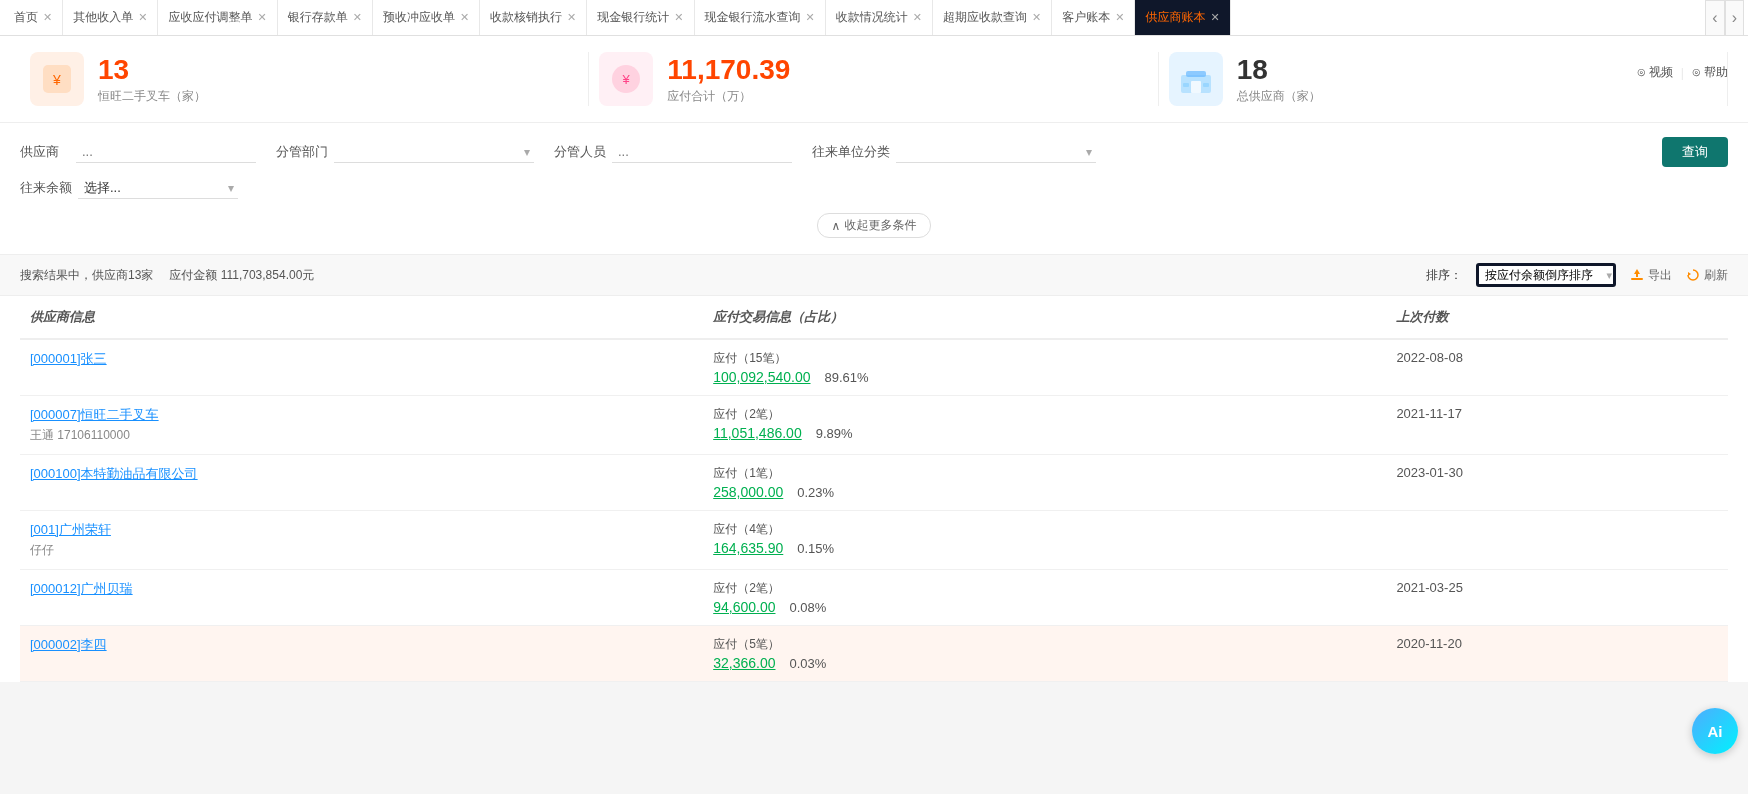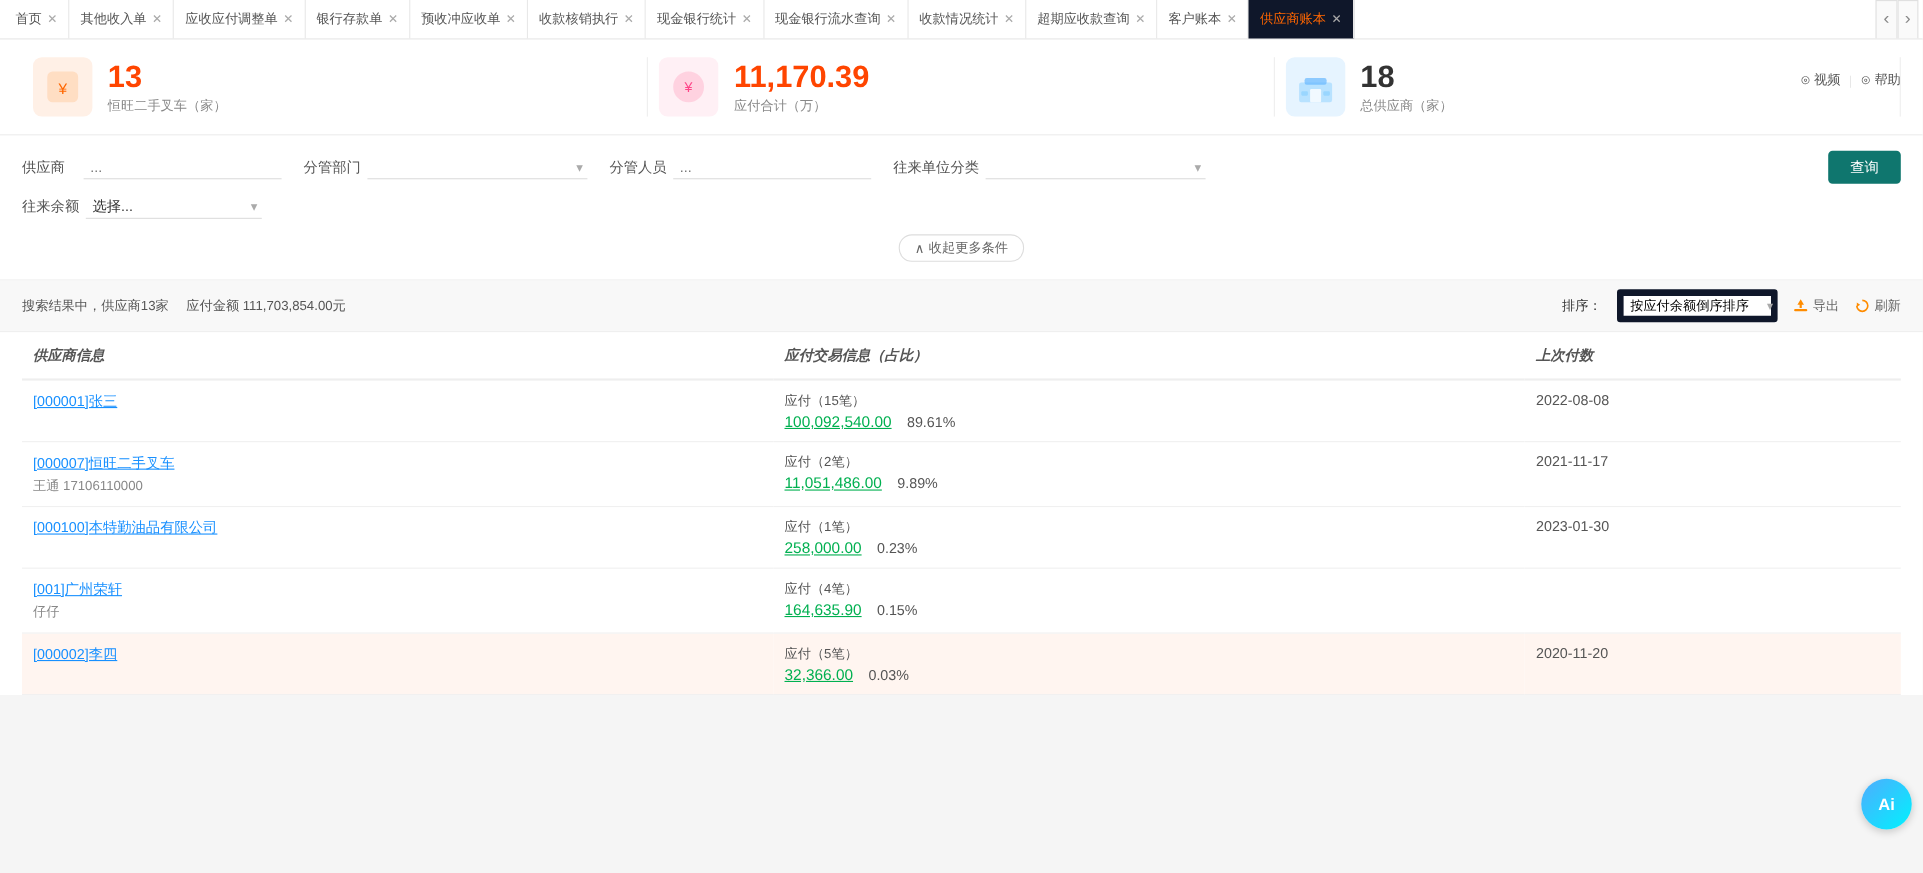--- a/index.html
+++ b/index.html
@@ -200,21 +200,21 @@
       content: "▾";
       position: absolute;
       right: 4px;
       top: 50%;
       transform: translateY(-50%);
       color: #aaa;
       font-size: 11px;
       pointer-events: none;
     }
     .sort-select {
-      border: 6px solid #0f172a;
+      border: 3px solid #0f172a;
       border-radius: 3px;
       padding: 2px 20px 2px 6px;
       font-size: 12px;
       appearance: none;
       background: #fff;
       cursor: pointer;
     }
     .icon-btn {
       display: inline-flex;
       align-items: center;
@@ -489,20 +489,31 @@
           <td><a class="supplier-link">[001]广州荣轩</a><div class="sub-text">仔仔</div></td>
           <td>
             <div class="amount-label">应付（4笔）</div>
       <div class="amount-row">
         <span class="amount-green">164,635.90</span>
         <span class="percent">0.15%</span>
       </div>
           </td>
           <td><span class="last-pay-date"></span></td>
         </tr>
+        <tr>
+          <td><a class="supplier-link">[000012]广州贝瑞</a></td>
+          <td>
+            <div class="amount-label">应付（2笔）</div>
+      <div class="amount-row">
+        <span class="amount-green">94,600.00</span>
+        <span class="percent">0.08%</span>
+      </div>
+          </td>
+          <td><span class="last-pay-date">2021-03-25</span></td>
+        </tr>
         <tr class="highlighted">
           <td><a class="supplier-link">[000002]李四</a></td>
           <td>
             <div class="amount-label">应付（5笔）</div>
       <div class="amount-row">
         <span class="amount-green">32,366.00</span>
         <span class="percent">0.03%</span>
       </div>
           </td>
           <td><span class="last-pay-date">2020-11-20</span></td>

